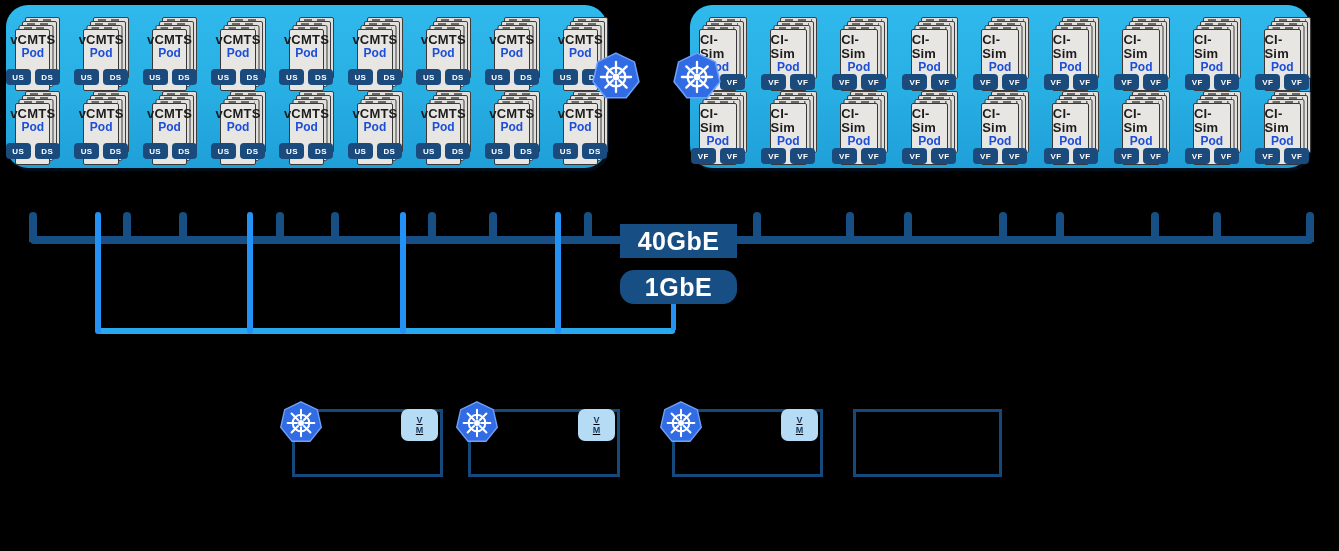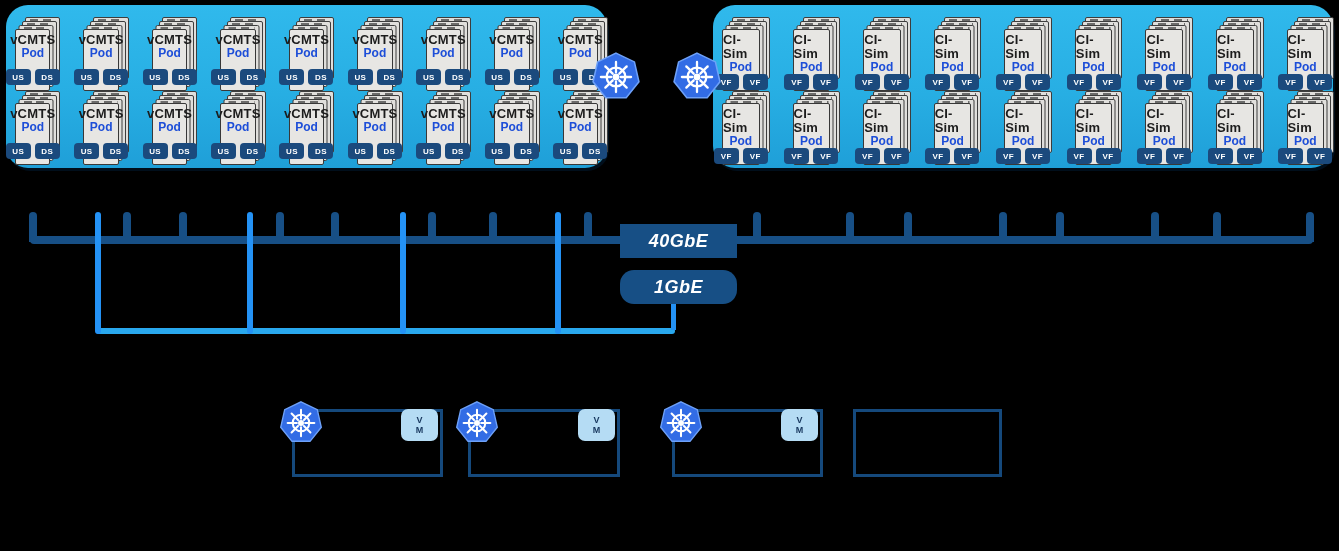--- a/index.html
+++ b/index.html
@@ -4,21 +4,21 @@
 <style>
   html,body{margin:0;padding:0;background:#000;}
   .stage{position:relative;width:1339px;height:551px;background:#000;overflow:hidden;
          font-family:"Liberation Sans",sans-serif;}
 
   
   .cluster{position:absolute;top:5px;height:163px;border-radius:22px;
            background:linear-gradient(180deg,#30b9ec 0%,#27aee3 55%,#1f9fd8 100%);
            box-shadow:2px 3px 0 rgba(0,25,50,.55);}
   .cluster-left{left:6px;width:601px;}
-  .cluster-right{left:713px;width:620px;}
+  .cluster-right{left:690px;width:620px;}
   .pod-row{position:absolute;left:9px;right:9px;height:62px;display:flex;gap:33px;}
   .pod-row.r0{top:24px;} .pod-row.r1{top:98px;}
 
   .pod{position:relative;width:62px;height:62px;}
   .pod-layer{position:absolute;inset:0;background:#e0dfdc;border:1px solid #3d3d3d;border-radius:2px;}
   .pod-layer::before{content:"";position:absolute;top:1px;left:12%;right:12%;height:3px;opacity:.7;
      background:repeating-linear-gradient(90deg,#3a3a3a 0 8px,transparent 8px 13px);}
   .pod-layer.l3{transform:translate(10px,-12px);}
   .pod-layer.l2{transform:translate(7px,-8px);}
   .pod-layer.l1{transform:translate(3.5px,-4px);}
@@ -37,30 +37,30 @@
   .k8s-top-1{left:590px;top:51px;width:52px;height:52px;}
   .k8s-top-2{left:671px;top:51px;width:52px;height:52px;}
 
   
   .bus40{position:absolute;background:#174f85;border-radius:4px;z-index:3;}
   .stub40{position:absolute;background:#174f85;border-radius:4px 4px 0 0;z-index:2;}
   .link1g{position:absolute;background:#2492f5;border-radius:3px;z-index:4;}
   .bus1g{position:absolute;background:#29a8ee;border-radius:3px;z-index:2;}
   .riser1g{position:absolute;background:#2492f5;z-index:2;}
   .net-label{position:absolute;width:117px;height:34px;background:#174f85;z-index:6;
-             color:#fff;font-size:18px;font-weight:bold;letter-spacing:.5px;
-             display:flex;align-items:center;justify-content:center;font-style:italic;}
+             color:#fff;font-size:25px;font-weight:bold;letter-spacing:.5px;
+             display:flex;align-items:center;justify-content:center;}
   .label-40g{left:620px;top:224px;}
   .label-1g{left:620px;top:270px;border-radius:14px;}
 
   
   .host{position:absolute;top:409px;height:68px;border:3px solid #15497c;box-sizing:border-box;z-index:2;}
   .host .k8s{left:-17px;top:-12px;width:46px;height:46px;}
   .vm-badge{position:absolute;right:2px;top:-3px;width:37px;height:32px;background:#b5dcf4;
-            border-radius:7px;display:flex;align-items:center;justify-content:center;z-index:5;}
+            border-radius:7px;display:flex;align-items:center;justify-content:center;z-index:5;text-decoration:underline;}
   .vm-badge span{display:block;width:10px;word-break:break-all;text-align:center;
                  font-size:9px;line-height:10px;font-weight:bold;color:#17375e;}
 </style>
 </head>
 <body>
 
 <div class="stage">
 
   <section class="cluster cluster-left">
       <div class="pod-row r0">

